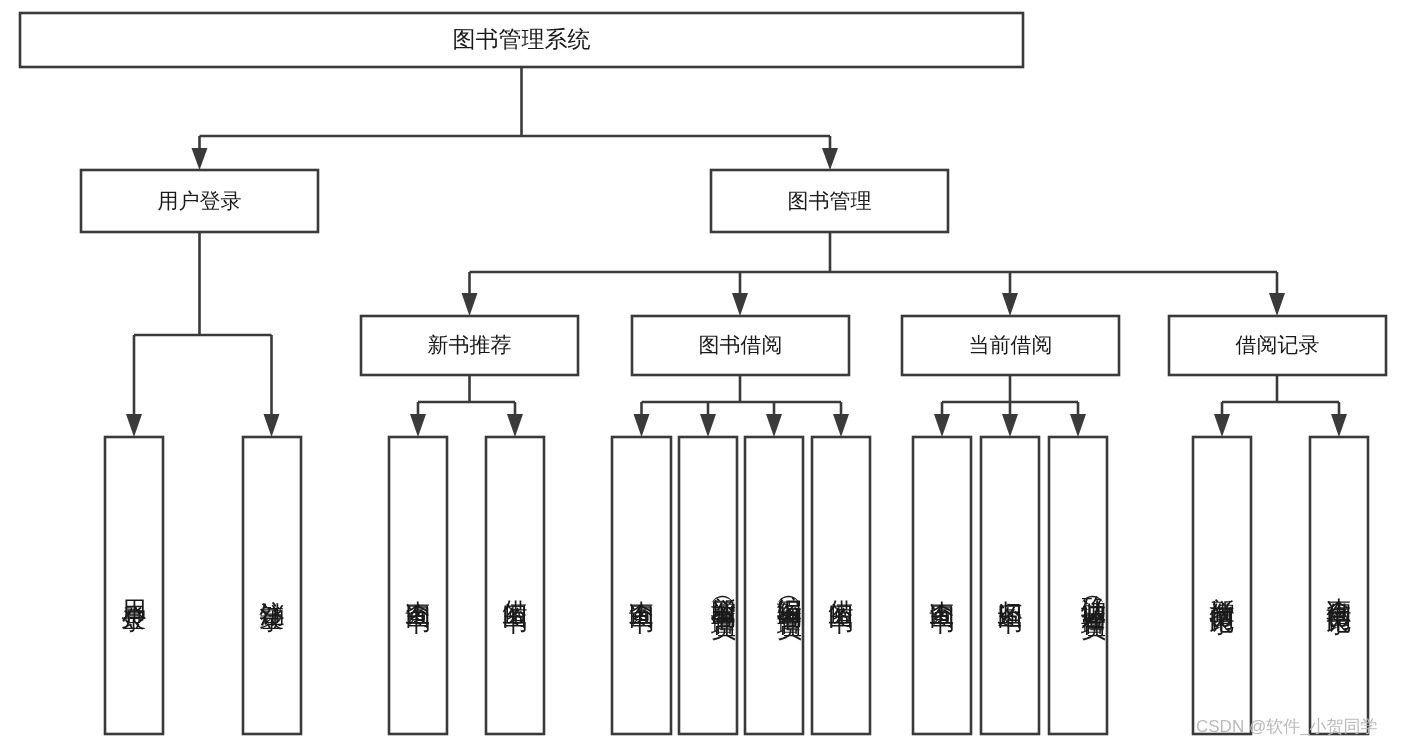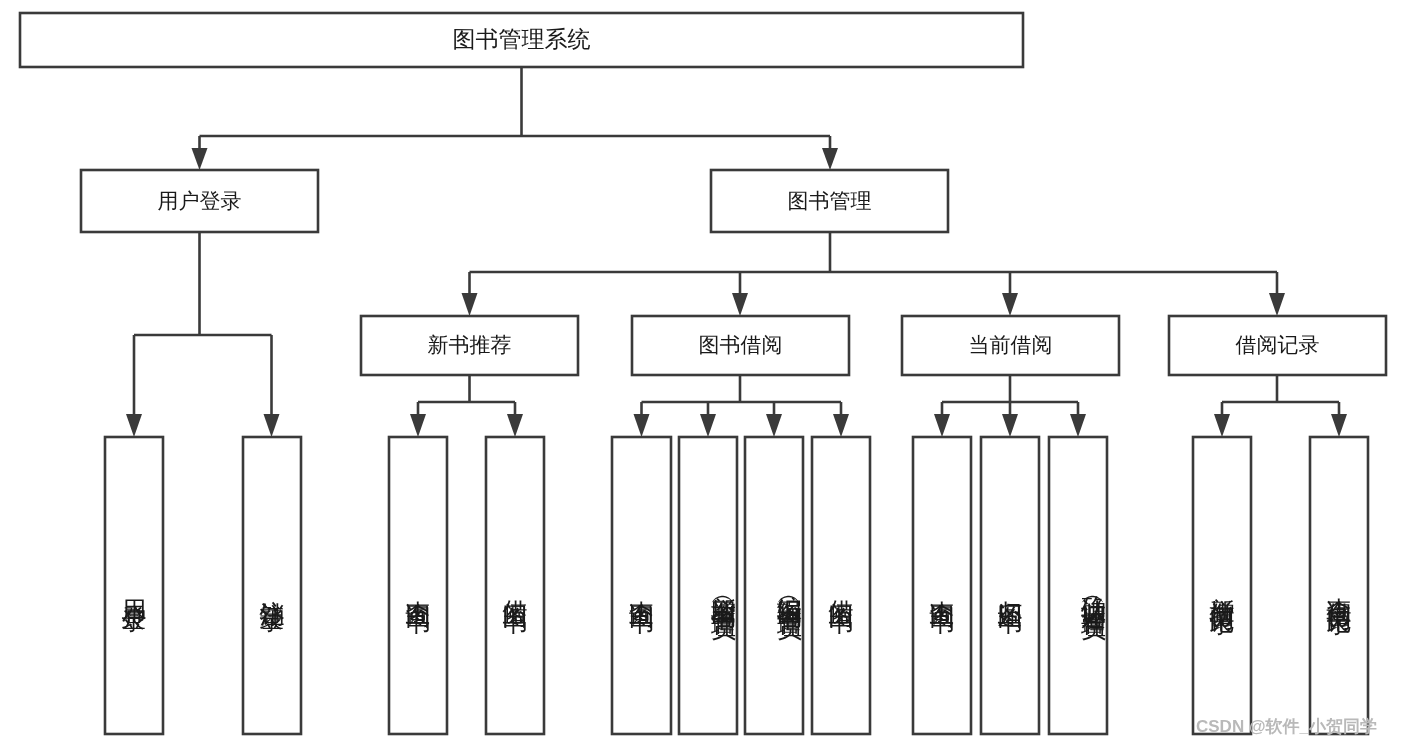--- a/index.html
+++ b/index.html
@@ -219,15 +219,15 @@
   <div class="leaf-label-v" style="left:745px; top:437px; width:58px; height:297px; align-items:flex-start; padding-top:8px; box-sizing:border-box;">编辑图书（管理员）</div>
   <div class="leaf-label-v" style="left:812px; top:437px; width:58px; height:297px;">借阅图书</div>
 
   <div class="leaf-label-v" style="left:913px; top:437px; width:58px; height:297px;">查询图书</div>
   <div class="leaf-label-v" style="left:981px; top:437px; width:58px; height:297px;">归还图书</div>
   <div class="leaf-label-v" style="left:1049px; top:437px; width:58px; height:297px; align-items:flex-start; padding-top:8px; box-sizing:border-box;">确认归还（管理员）</div>
 
   <div class="leaf-label-v" style="left:1193px; top:437px; width:58px; height:297px;">新增借阅记录</div>
   <div class="leaf-label-v" style="left:1310px; top:437px; width:58px; height:297px;">查询借阅记录</div>
 
-  <div class="watermark" style="left:1196px; top:715px;font-weight:bold;">CSDN @软件_小贺同学</div>
+  <div class="watermark" style="left:1196px; top:715px;">CSDN @软件_小贺同学</div>
 
 </div>
 
 </body></html>

